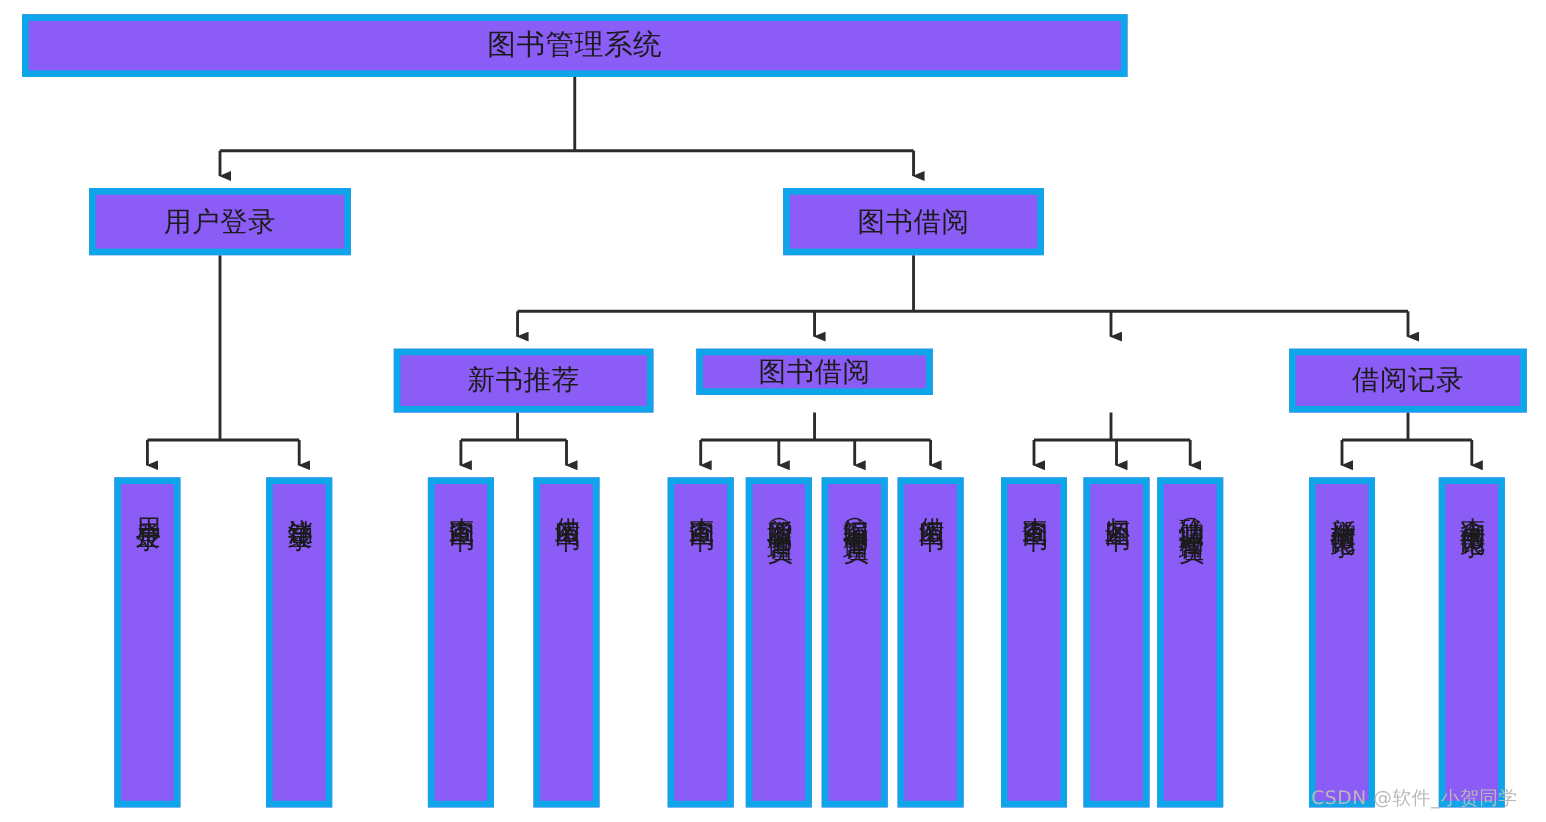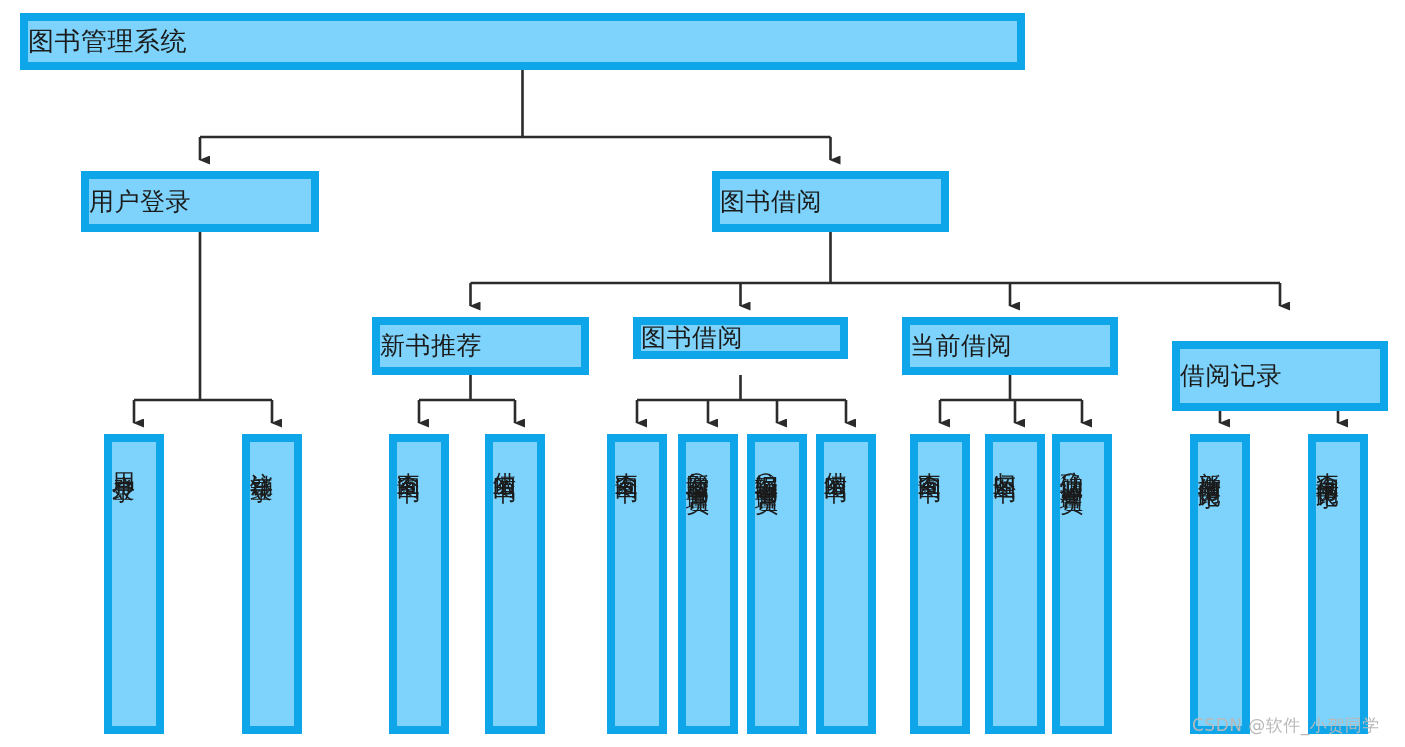--- a/index.html
+++ b/index.html
@@ -22,25 +22,25 @@
     position: absolute;
     left: 0;
     top: 0;
     width: 1405px;
     height: 747px;
     pointer-events: none;
   }
   .node {
     position: absolute;
     box-sizing: border-box;
-    background: #7dd3fc;
-    border: 8px solid #0ea5e9;
+    background: #8b5cf6;
+    border: 6px solid #0ea5e9;
     display: flex;
     align-items: center;
-    justify-content: flex-start;
+    justify-content: center;
     color: #1b1b1b;
   }
   .node .label {
     text-align: center;
     line-height: 1.12;
     letter-spacing: 0.5px;
   }
   
   .node.h .label {
     writing-mode: horizontal-tb;
@@ -119,30 +119,27 @@
     <span class="label">图书管理系统</span>
   </div>
 
   <div class="node h" id="node-user-login" style="left: 81px; top: 171px; width: 238px; height: 61px;">
     <span class="label">用户登录</span>
   </div>
   <div class="node h" id="node-book-management" style="left: 712px; top: 171px; width: 237px; height: 61px;">
     <span class="label">图书借阅</span>
   </div>
 
-  <div class="node h" id="node-new-book-recommend" style="left: 372px; top: 317px; width: 217px; height: 58px;">
+  <div class="node h" id="node-new-book-recommend" style="left: 358px; top: 317px; width: 236px; height: 58px;">
     <span class="label">新书推荐</span>
   </div>
   <div class="node h" id="node-book-borrow" style="left: 633px; top: 317px; width: 215px; height: 42px;">
     <span class="label">图书借阅</span>
   </div>
-  <div class="node h" id="node-current-borrow" style="left: 902px; top: 317px; width: 216px; height: 58px;">
-    <span class="label">当前借阅</span>
-  </div>
-  <div class="node h" id="node-borrow-record" style="left: 1172px; top: 317px; width: 216px; height: 70px; margin-top: 24px;">
+  <div class="node h" id="node-borrow-record" style="left: 1172px; top: 317px; width: 216px; height: 58px;">
     <span class="label">借阅记录</span>
   </div>
 
   <div id="leaf-layer">
       <div class="node v tall" id="node-leaf-user-login" style="left: 104px; top: 434px; width: 60px; height: 300px;">
         <span class="label">用户登录</span>
       </div>
       <div class="node v tall" id="node-leaf-logout" style="left: 242px; top: 434px; width: 60px; height: 300px;">
         <span class="label">注销登录</span>
       </div>

